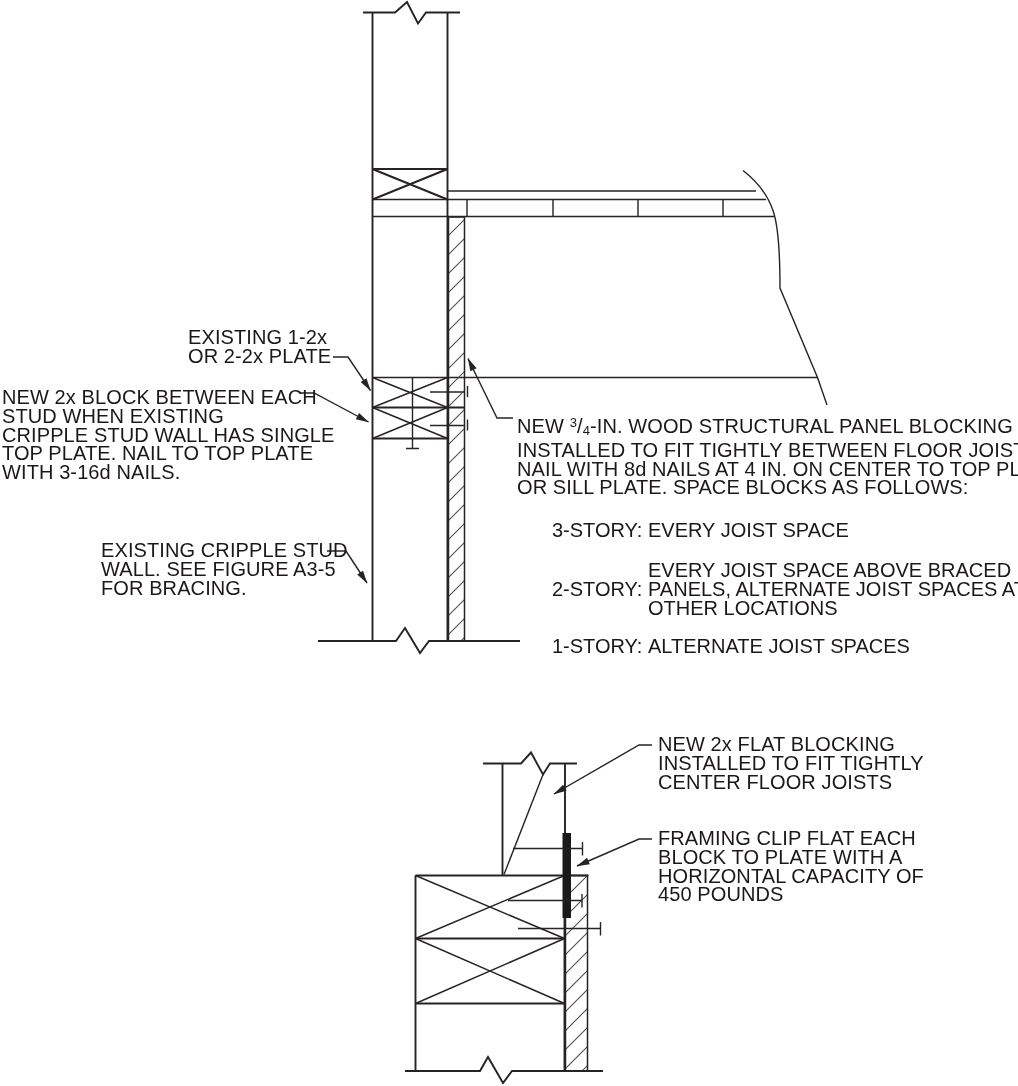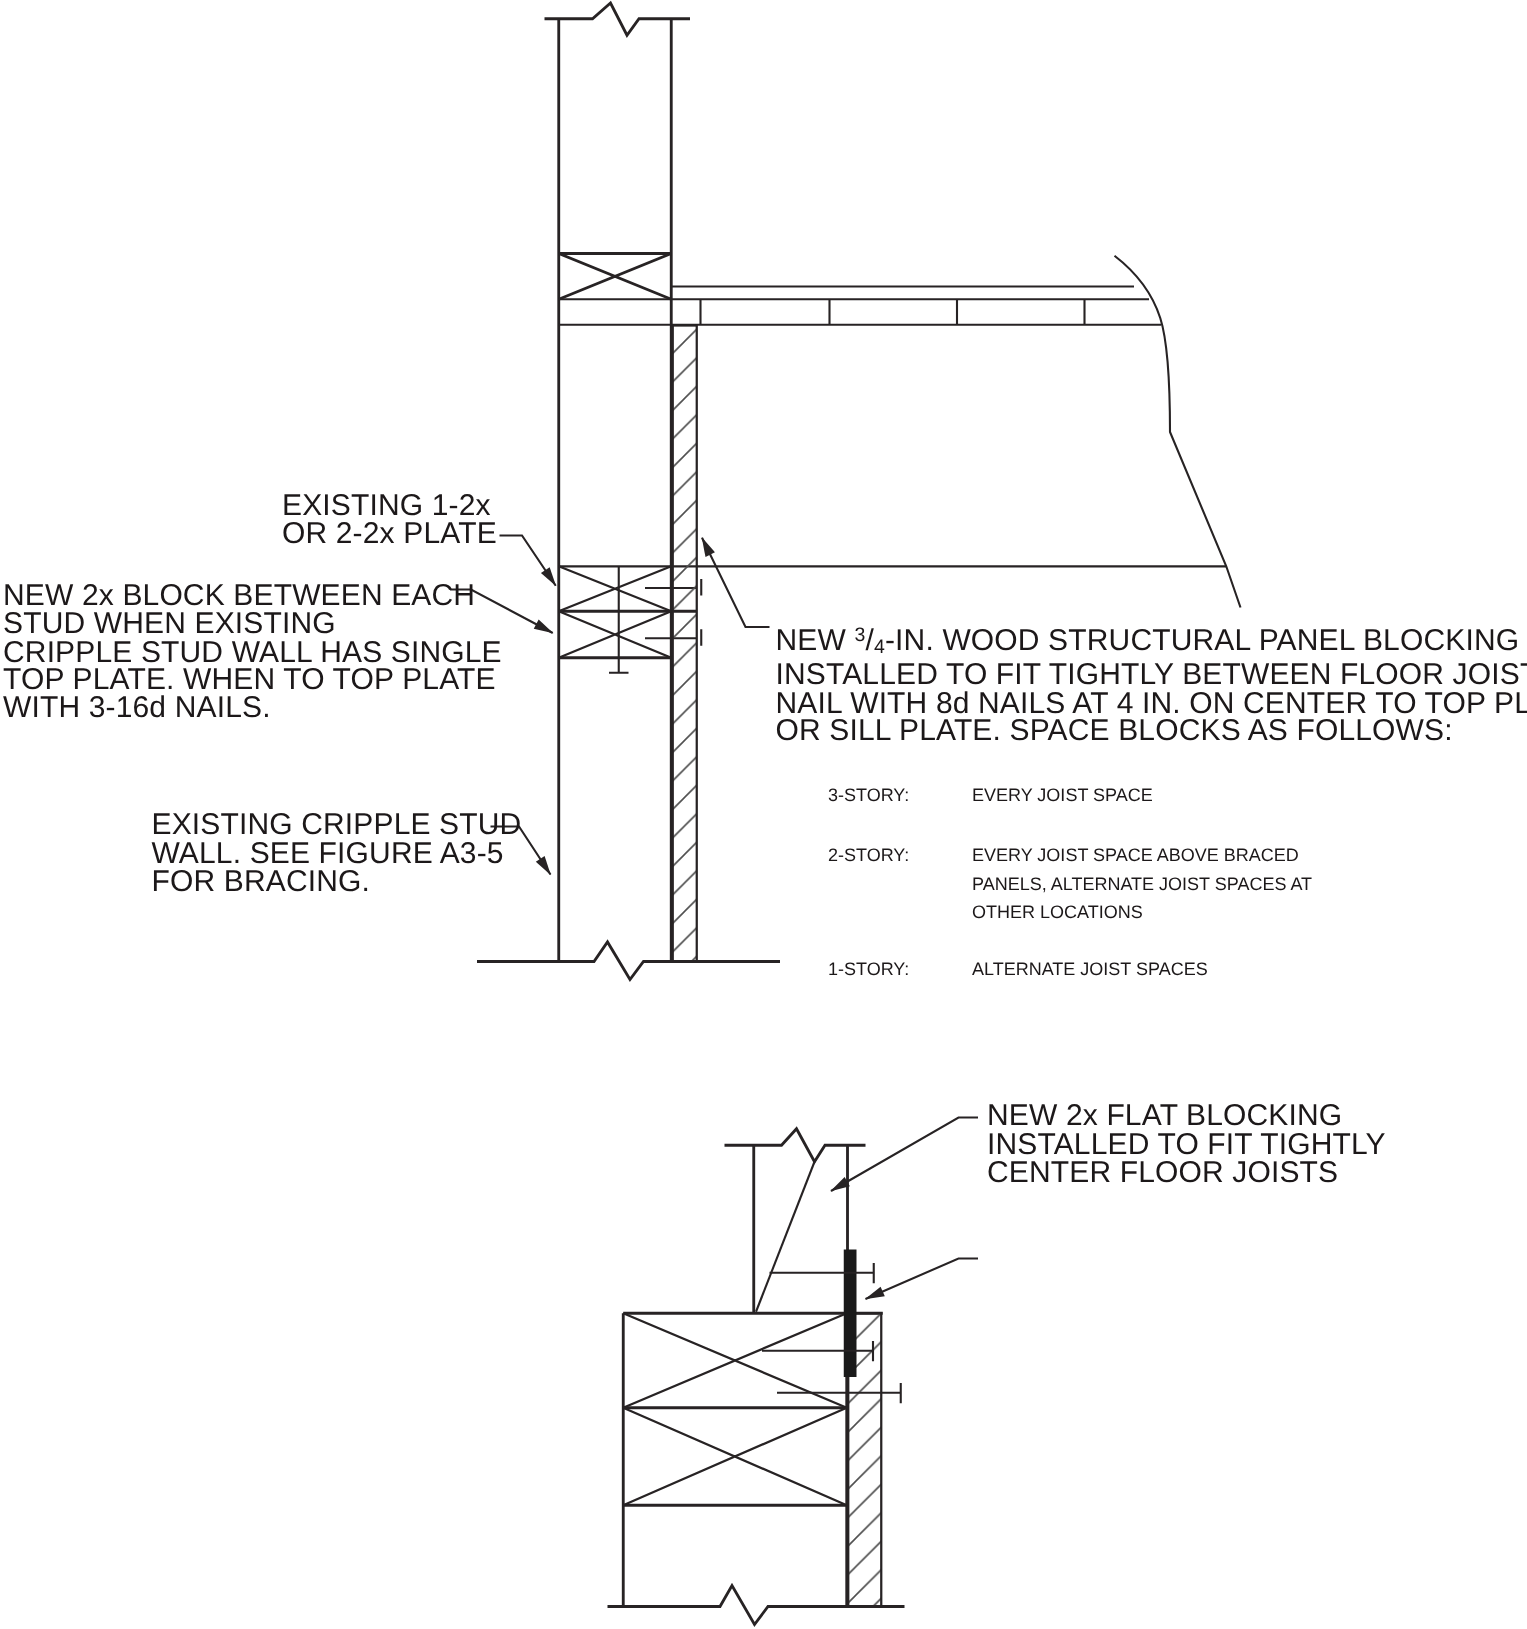--- a/index.html
+++ b/index.html
@@ -13,21 +13,21 @@
     color:var(--text);
   }
   svg.drawing{position:absolute;left:0;top:0;display:block;}
   .ln{stroke:var(--line);fill:none;stroke-linecap:butt;stroke-linejoin:miter;}
   .w2{stroke-width:1.9px;}
   .w1{stroke-width:1.4px;}
   .w15{stroke-width:1.5px;}
   .label{position:absolute;font-size:20px;line-height:18.8px;white-space:nowrap;letter-spacing:0.1px;}
   .fnum{font-size:13px;vertical-align:6px;}
   .fden{font-size:13px;vertical-align:-2px;}
-  .sched-row{position:absolute;left:552px;display:flex;font-size:12px;line-height:19.2px;white-space:nowrap;}
+  .sched-row{position:absolute;left:552px;display:flex;font-size:20px;line-height:19.2px;white-space:nowrap;align-items:center;}
   .sched-story{flex:0 0 96px;}
 </style>
 </head>
 <body>
 
 <div class="canvas">
 
   <svg class="drawing" width="1018" height="1086" viewBox="0 0 1018 1086">
     <defs>
       <pattern id="hp" width="19" height="19" patternUnits="userSpaceOnUse">
@@ -90,21 +90,21 @@
 
   <div class="label" style="left:188px;top:328px;">
     <div>EXISTING 1-2x</div>
     <div>OR 2-2x PLATE</div>
   </div>
 
   <div class="label" style="left:2px;top:388px;">
     <div>NEW 2x BLOCK BETWEEN EACH</div>
     <div>STUD WHEN EXISTING</div>
     <div>CRIPPLE STUD WALL HAS SINGLE</div>
-    <div>TOP PLATE. WHEN TO TOP PLATE</div>
+    <div>TOP PLATE. NAIL TO TOP PLATE</div>
     <div>WITH 3-16d NAILS.</div>
   </div>
 
   <div class="label" style="left:89px;top:541px;margin-left:12px;">
     <div>EXISTING CRIPPLE STUD</div>
     <div>WALL. SEE FIGURE A3-5</div>
     <div>FOR BRACING.</div>
   </div>
 
   <div class="label" style="left:517px;top:414px;">
@@ -136,14 +136,20 @@
       <div>ALTERNATE JOIST SPACES</div>
     </div>
   </div>
 
   <div class="label" style="left:658px;top:735px;">
     <div>NEW 2x FLAT BLOCKING</div>
     <div>INSTALLED TO FIT TIGHTLY</div>
     <div>CENTER FLOOR JOISTS</div>
   </div>
 
+  <div class="label" style="left:658px;top:829px;">
+    <div>FRAMING CLIP FLAT EACH</div>
+    <div>BLOCK TO PLATE WITH A</div>
+    <div>HORIZONTAL CAPACITY OF</div>
+    <div>450 POUNDS</div>
+  </div>
 
 </div>
 
 </body></html>

